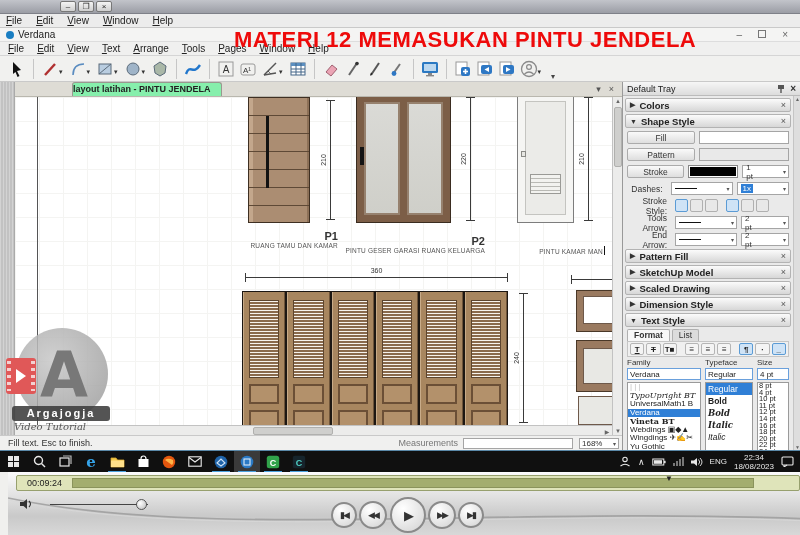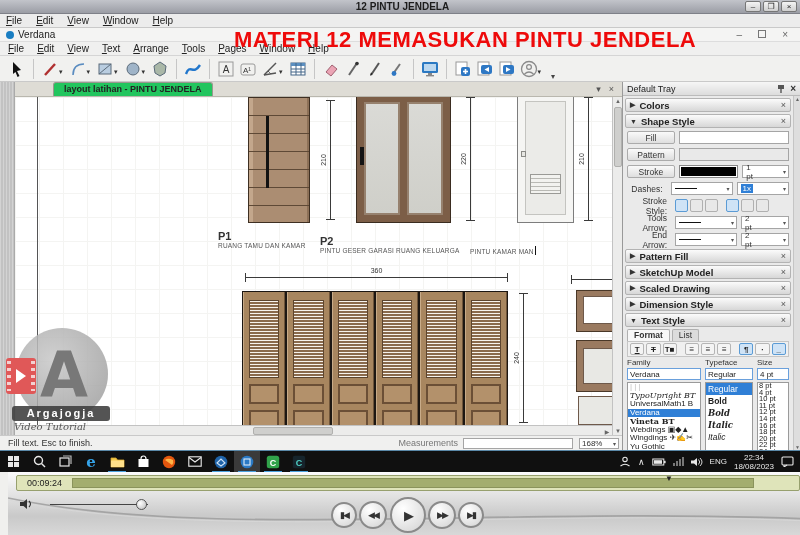--- a/index.html
+++ b/index.html
@@ -41,22 +41,22 @@
   #toolbar { position:absolute; left:0; top:56px; width:800px; height:26px; background:#f1f1ef;
     border-bottom:1px solid #c9c9c9; display:flex; align-items:center; padding-left:6px; }
   .tb-btn { width:22px; height:22px; display:flex; align-items:center; justify-content:center; position:relative; }
   .tb-caret { font-size:7px; color:#333; margin:6px 4px 0 -2px; }
   .tb-sep { width:1px; height:20px; background:#c6c6c6; margin:0 5px; }
   .tb-over { font-size:8px; color:#444; margin-left:6px; align-self:flex-end; }
 
   
   #tabbar { position:absolute; left:15px; top:82px; width:607px; height:15px; background:#dedcd5;
     border-bottom:1px solid #b9b7ae; display:flex; align-items:flex-end; padding-left:38px; }
-  .doc-tab { background:#22c55e; border:1px solid #9a988f; border-bottom:none; border-radius:3px 3px 0 0;
-    font-size:9px; font-weight:bold; color:#222; padding:1px 10px 1px 10px; height:14px; }
+  .doc-tab { background:#86efac; border:1px solid #9a988f; border-bottom:none; border-radius:3px 3px 0 0;
+    font-size:9px; font-weight:bold; color:#222; padding:1px 10px 1px 0; height:14px;margin-left:19px; }
   .tabbar-ctrl { position:absolute; right:8px; top:2px; font-size:9px; color:#555; display:flex; gap:8px; }
 
   
   #left-strip { position:absolute; left:0; top:82px; width:15px; height:368px;
     background:repeating-linear-gradient(90deg,#d3d3d3 0 1px,#c2c2c2 1px 3px); border-right:1px solid #aaa; }
 
   
   #canvas { position:absolute; left:15px; top:97px; width:597px; height:328px; background:#fff; overflow:hidden;
     background-image:linear-gradient(#f4f4f2 1px,transparent 1px),linear-gradient(90deg,#f4f4f2 1px,transparent 1px);
     background-size:24px 24px; }
@@ -96,21 +96,21 @@
   .dim-v { position:absolute; width:1px; background:#3a3a3a; }
   .dim-v .tick-t,.dim-v .tick-b { position:absolute; left:-4px; width:9px; height:1px; background:#3a3a3a; }
   .dim-v .tick-t { top:0; } .dim-v .tick-b { bottom:0; }
   .dim-v .dlabel { position:absolute; left:-14px; top:50%; transform:translateY(-50%) rotate(-90deg);
     font-size:7px; color:#333; background:#fff; padding:0 2px; }
   .dim-h { position:absolute; height:1px; background:#3a3a3a; }
   .dim-h .tick-l,.dim-h .tick-r { position:absolute; top:-4px; width:1px; height:9px; background:#3a3a3a; }
   .dim-h .tick-l { left:0; } .dim-h .tick-r { right:0; }
   .dim-h .dlabel { position:absolute; left:50%; top:-10px; transform:translateX(-50%);
     font-size:7px; color:#333; background:#fff; padding:0 3px; }
-  .dwg-label { position:absolute; text-align:left; color:#333; }
+  .dwg-label { position:absolute; text-align:right; color:#333; }
   .dwg-label .big { font-size:11px; font-weight:bold; }
   .dwg-label .small { font-size:6.5px; letter-spacing:0.2px; color:#555; }
   .text-cursor { display:inline-block; width:1px; height:9px; background:#111; vertical-align:-1px; margin-left:1px; }
 
   
   #vscroll { position:absolute; left:612px; top:97px; width:10px; height:338px; background:#ececeb; border-left:1px solid #c2c2c2; }
   #hscroll { position:absolute; left:15px; top:425px; width:597px; height:10px; background:#ececeb; border-top:1px solid #c2c2c2; }
   .scroll-arrow { position:absolute; font-size:6px; color:#666; width:10px; text-align:center; }
   .vthumb { position:absolute; left:1px; width:8px; background:#cfcfcd; border:1px solid #b0b0ae; border-radius:2px; }
   .hthumb { position:absolute; top:1px; height:8px; background:#cfcfcd; border:1px solid #b0b0ae; border-radius:2px; }
@@ -129,21 +129,21 @@
   #tray-header { height:14px; background:linear-gradient(#f6f6f6,#dcdcdc); border-bottom:1px solid #bbb;
     display:flex; align-items:center; font-size:9px; color:#222; padding:0 4px; }
   #tray-header .th-title { flex:1; }
   #tray-body { position:absolute; left:0; top:14px; right:7px; bottom:0; overflow:hidden; padding:2px 2px 0 2px; }
   #tray-vscroll { position:absolute; right:0; top:14px; bottom:0; width:7px; background:#dedede; border-left:1px solid #c5c5c5; }
   .sec-head { height:14px; background:linear-gradient(#fbfbfb,#d7d7d7); border:1px solid #b3b3b3; border-radius:2px;
     display:flex; align-items:center; font-size:9.5px; font-weight:bold; color:#222; padding:0 4px; margin-bottom:2px; }
   .sec-head .arrow { font-size:7px; margin-right:4px; color:#333; }
   .sec-x { margin-left:auto; font-size:9px; color:#555; font-weight:normal; }
   .trow { display:flex; align-items:center; height:15px; margin:2px 2px; font-size:8.5px; color:#333; }
-  .tlabel-btn { width:48px; height:13px; background:linear-gradient(#fafafa,#dedede); border:1px solid #ababab;
+  .tlabel-btn { width:68px; height:13px; background:linear-gradient(#fafafa,#dedede); border:1px solid #ababab;
     border-radius:2px; font-size:8.5px; text-align:center; line-height:12px; margin-right:4px; color:#333; }
   .tlabel { width:48px; text-align:right; padding-right:8px; }
   .tfield { flex:1; height:13px; background:#fff; border:1px solid #a5a5a5; }
   .tfield.gray { background:#e9e9e9; }
   .swatch-black { width:60px; height:13px; background:#000; border:1px solid #888; box-shadow:inset 0 0 0 1px #fff; margin-right:4px; }
   .tselect { height:13px; background:#fff; border:1px solid #a5a5a5; display:flex; align-items:center;
     font-size:8px; padding-left:3px; position:relative;gap:28px; }
   .tselect .car { margin-left:auto; font-size:6px; color:#555; padding:0 2px; }
   .tselect .lineglyph { width:34px; height:1px; background:#111; }
   .hlblue { background:#2f7fd6; color:#fff; padding:0 2px; font-size:8px; }
@@ -221,21 +221,20 @@
   .wm-tag { position:absolute; left:10px; top:99px; width:98px; text-align:left; font-size:10px; color:#555;
     font-family:"DejaVu Serif",serif; font-style:italic; }
 </style>
 </head>
 <body>
 
 <div id="screen">
 
   <div id="titlebar">
     <span style="width:60px"></span>
-    <span class="t-title">12 PINTU JENDELA</span>
     <span class="win-btns">
       <span class="win-btn">–</span>
       <span class="win-btn">❐</span>
       <span class="win-btn">×</span>
     </span>
   </div>
 
   <div id="pmenubar">
       <span class="pmenu-item">File</span>
       <span class="pmenu-item">Edit</span>

